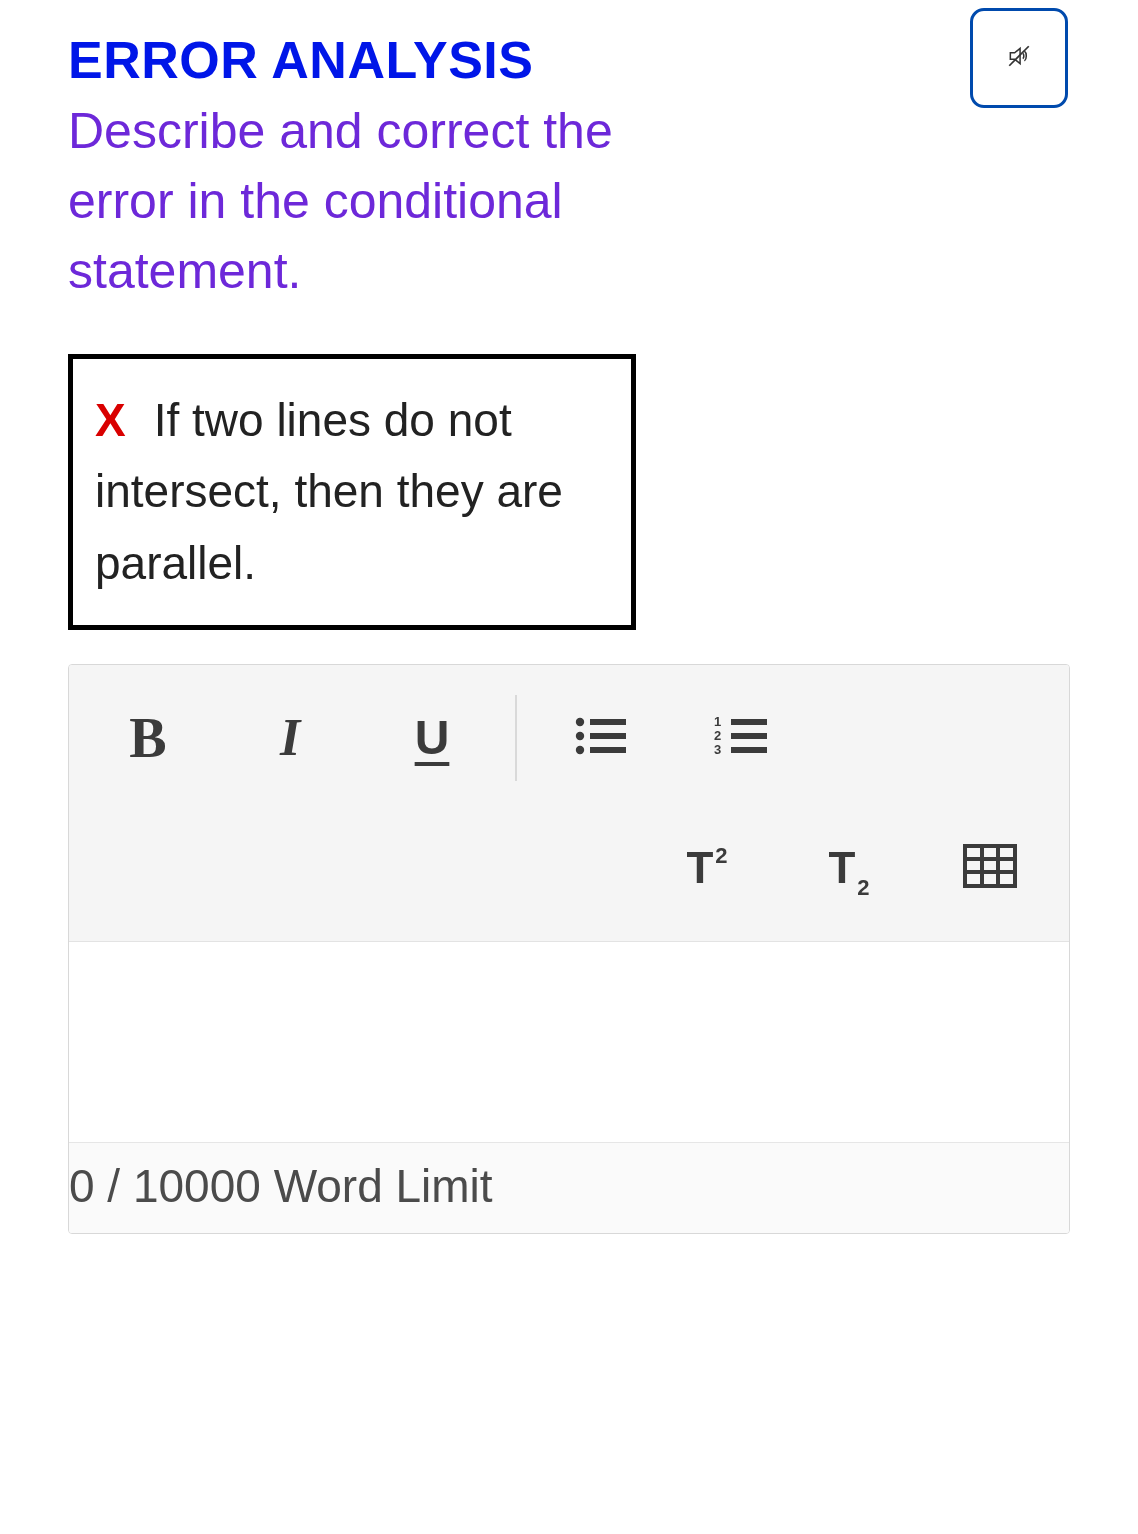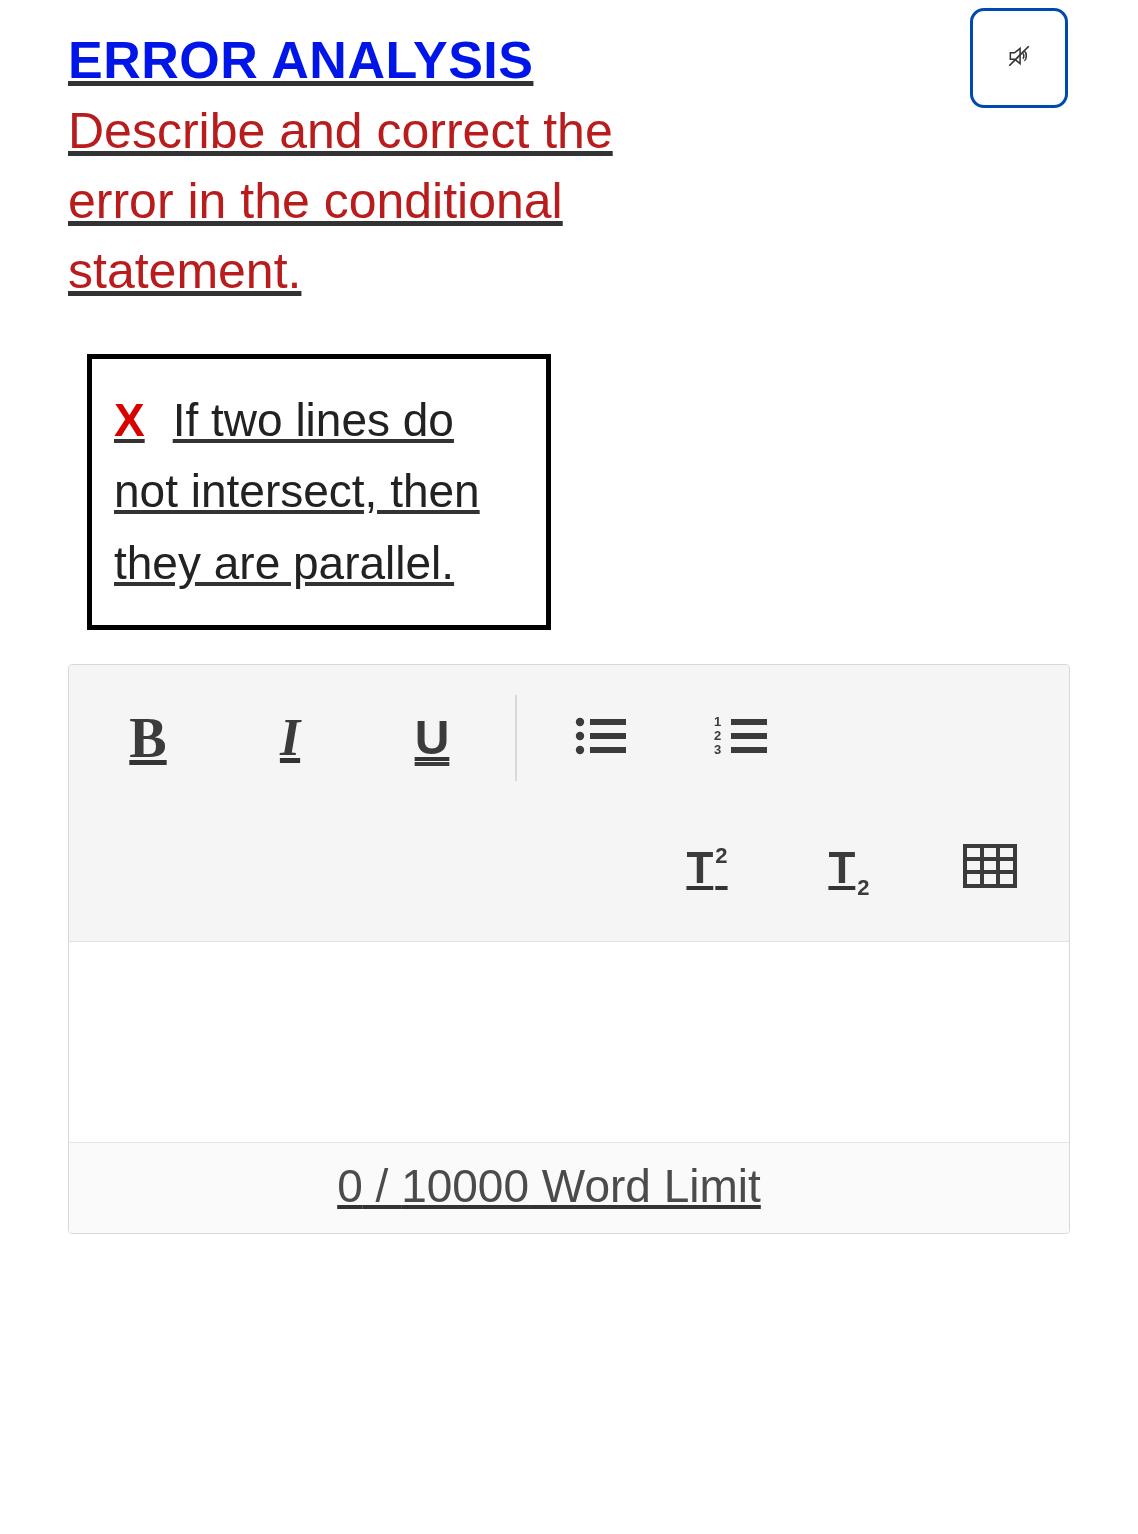--- a/index.html
+++ b/index.html
@@ -7,21 +7,20 @@
     margin: 0;
     padding: 0;
     font-family: "Helvetica Neue", Helvetica, Arial, sans-serif;
     background: #fff;
     color: #333;
     width: 1138px;
   }
   .container {
     position: relative;
     padding: 30px 68px 40px 68px;
-    text-decoration: underline;
   }
   .mute-btn {
     position: absolute;
     top: 8px;
     right: 70px;
     width: 98px;
     height: 100px;
     border: 3px solid #004aad;
     border-radius: 14px;
     background: #fff;
@@ -35,30 +34,29 @@
     color: #0016e8;
     font-weight: 800;
     font-size: 52px;
     letter-spacing: 0.5px;
     margin: 0 0 6px 0;
     font-stretch: condensed;
   }
   .instructions {
     font-size: 50px;
     line-height: 1.4;
-    color: #b91c1c;
+    color: #6d28d9;
     max-width: 620px;
     margin-bottom: 48px;
   }
   .statement-box {
     border: 5px solid #000;
-    width: 464px;
+    width: 568px;
     padding: 26px 20px 26px 22px;
     margin-bottom: 34px;
-    margin-left: 19px;
   }
   .statement-box .row {
     font-size: 46px;
     line-height: 1.55;
     color: #222;
   }
   .x-mark {
     color: #d90000;
     font-weight: 800;
     font-size: 46px;
@@ -98,21 +96,21 @@
   }
   .toolbar-row + .toolbar-row { margin-top: 40px; justify-content: flex-end; }
   .editor-body {
     min-height: 200px;
     background: #fff;
   }
   .editor-footer {
     border-top: 1px solid #e6e6e6;
     background: #fafafa;
     padding: 16px 40px 20px 0;
-    text-align: center;
+    text-align: left;
     font-size: 46px;
     color: #4b4b4b;
   }
   
   .b-bold  { font-family: Georgia, "Times New Roman", serif; font-weight: 900; font-size: 56px; }
   .i-ital  { font-family: Georgia, "Times New Roman", serif; font-style: italic; font-weight: 700; font-size: 52px; }
   .u-under { font-family: Arial, sans-serif; font-weight: 700; font-size: 48px; text-decoration: underline; text-underline-offset: 8px; }
   .sup-wrap, .sub-wrap { font-family: Arial, sans-serif; font-weight: 800; font-size: 44px; position: relative; }
   .sup-wrap .sup { font-size: 22px; position: relative; top: -20px; left: 2px; }
   .sub-wrap .sub { font-size: 22px; position: relative; top: 12px; left: 2px; }

